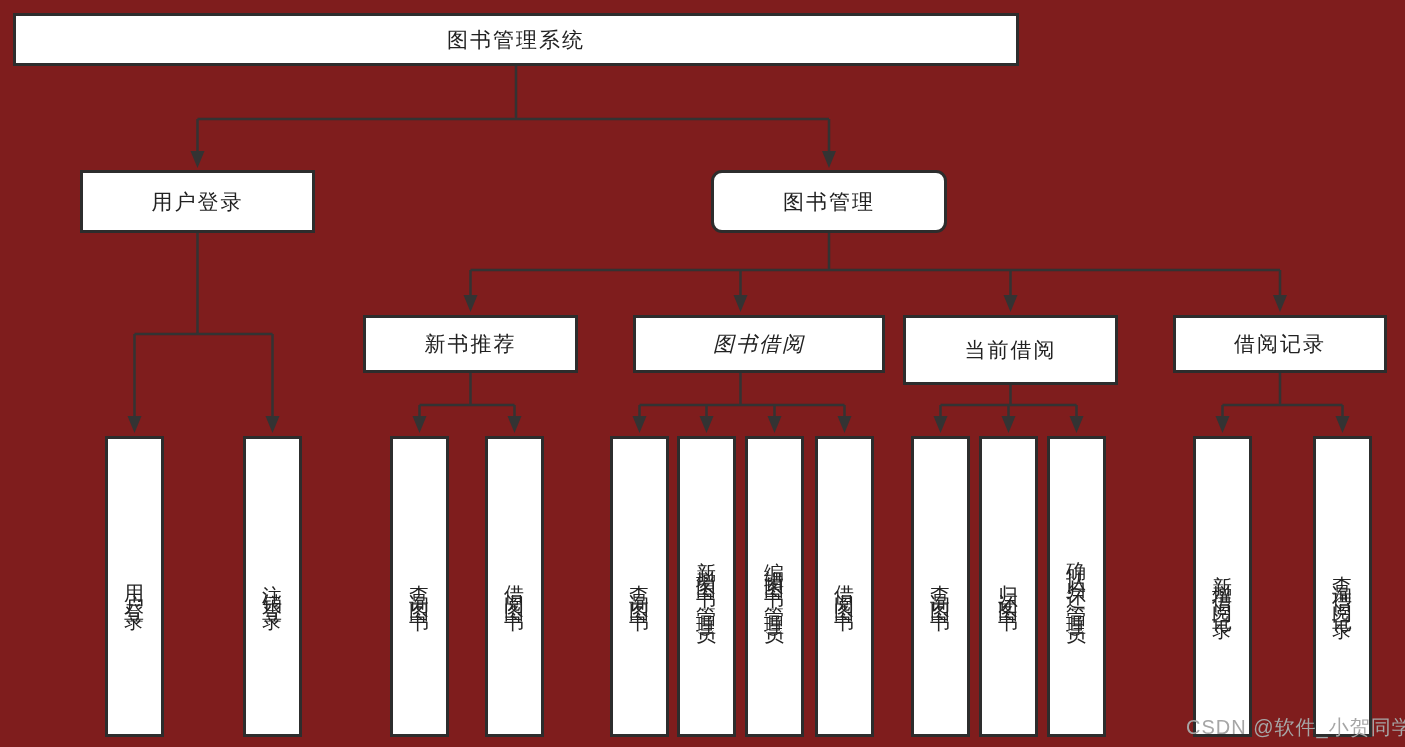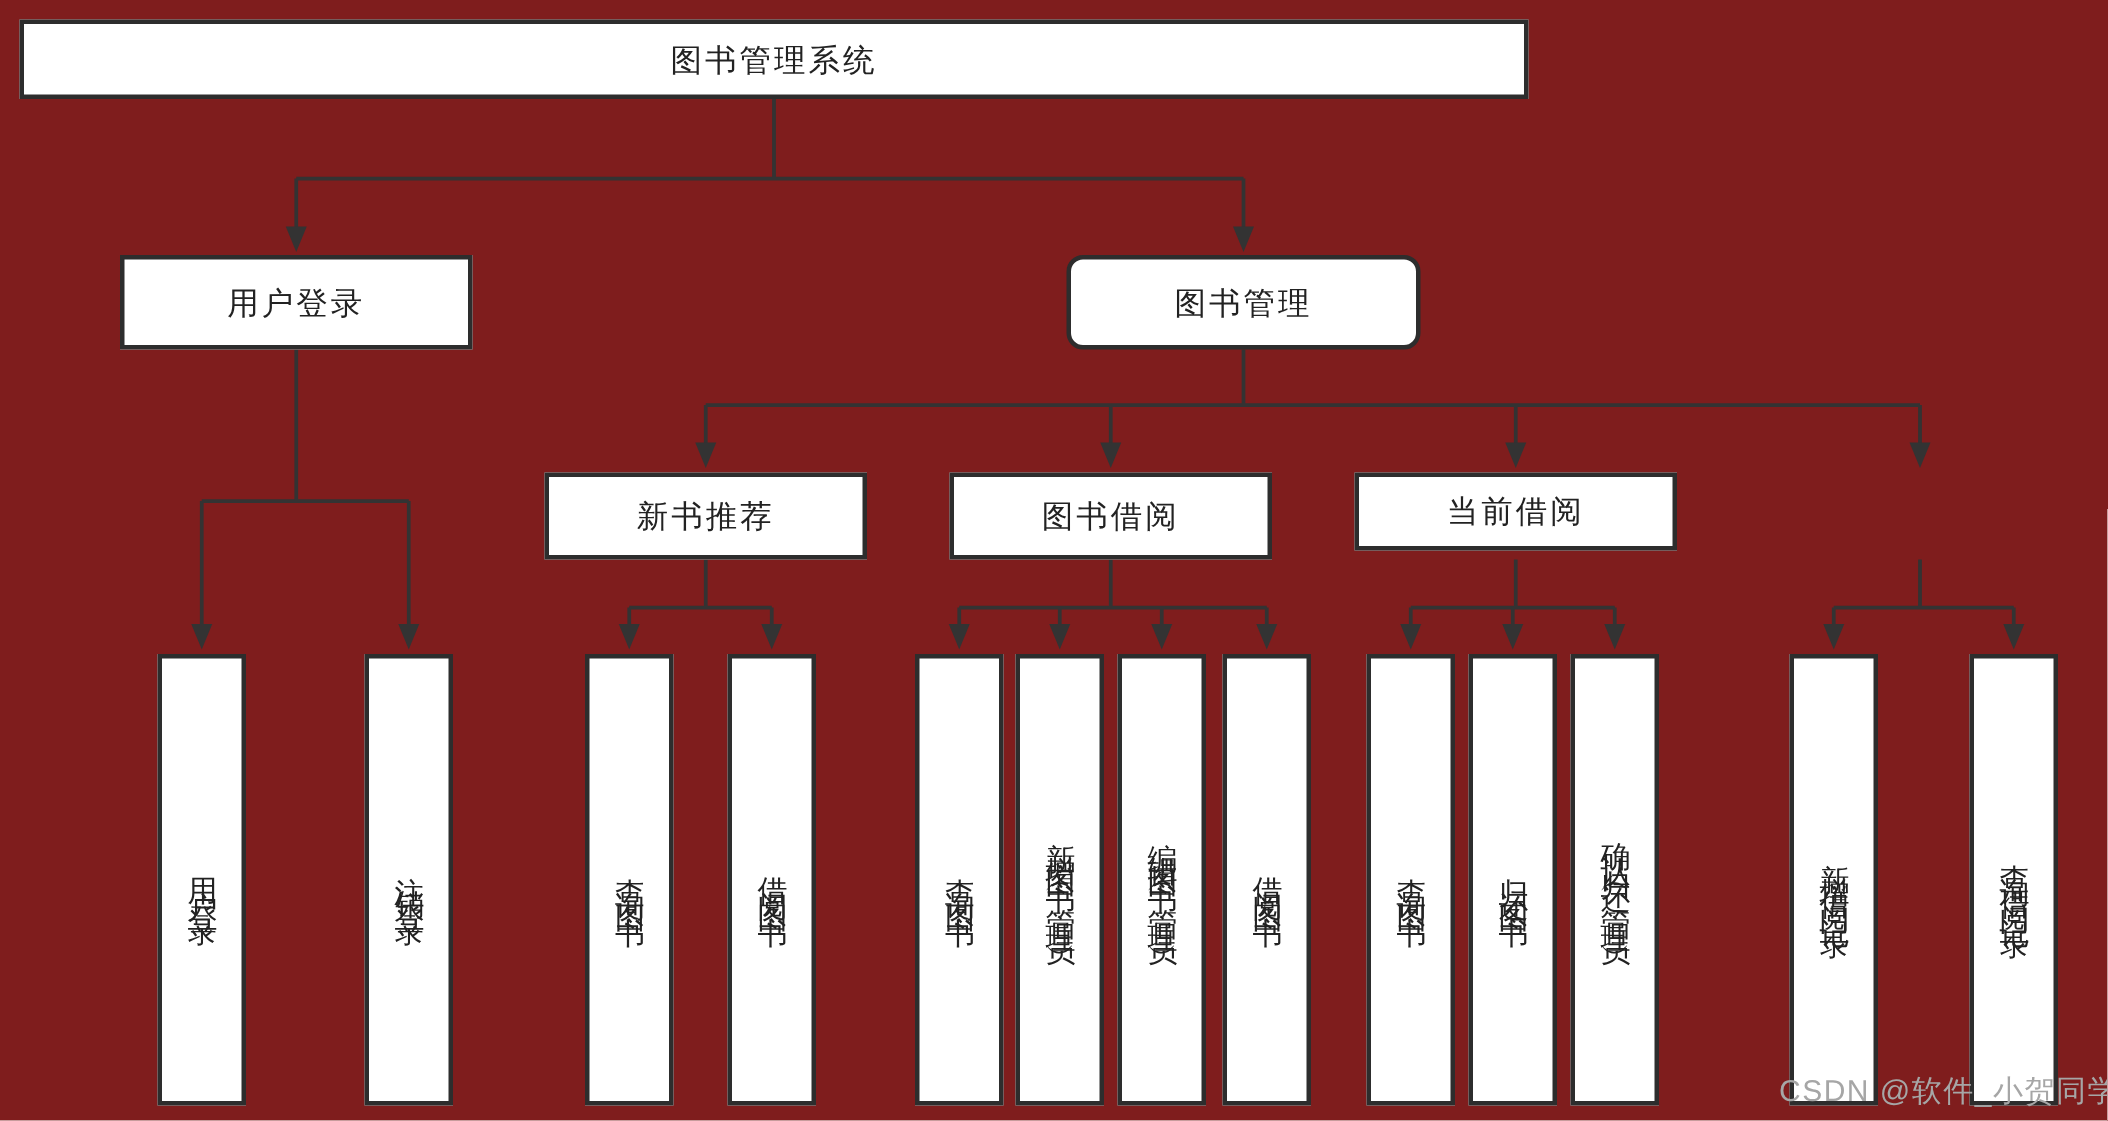--- a/index.html
+++ b/index.html
@@ -108,25 +108,28 @@
   <div class="box hbox" style="left:80px; top:170px; width:235px; height:63px;">
     <span>用户登录</span>
   </div>
   <div class="box hbox" style="left:711px; top:170px; width:236px; height:63px;border-radius:11px;">
     <span>图书管理</span>
   </div>
 
   <div class="box hbox" style="left:363px; top:315px; width:215px; height:58px;">
     <span>新书推荐</span>
   </div>
-  <div class="box hbox" style="left:633px; top:315px; width:215px; height:58px;">
+  <div class="box hbox" style="left:633px; top:315px; width:252px; height:58px;font-style:italic;">
     <span>图书借阅</span>
   </div>
-  <div class="box hbox" style="left:903px; top:315px; width:215px; height:52px;">
+  <div class="box hbox" style="left:903px; top:315px; width:215px; height:70px;">
     <span>当前借阅</span>
+  </div>
+  <div class="box hbox" style="left:1173px; top:315px; width:214px; height:58px;">
+    <span>借阅记录</span>
   </div>
 
   <div class="box vbox" style="left:105px;">
     <span class="vtext">用户登录</span>
   </div>
   <div class="box vbox" style="left:243px;">
     <span class="vtext">注销登录</span>
   </div>
   <div class="box vbox" style="left:390px;">
     <span class="vtext">查询图书</span>

